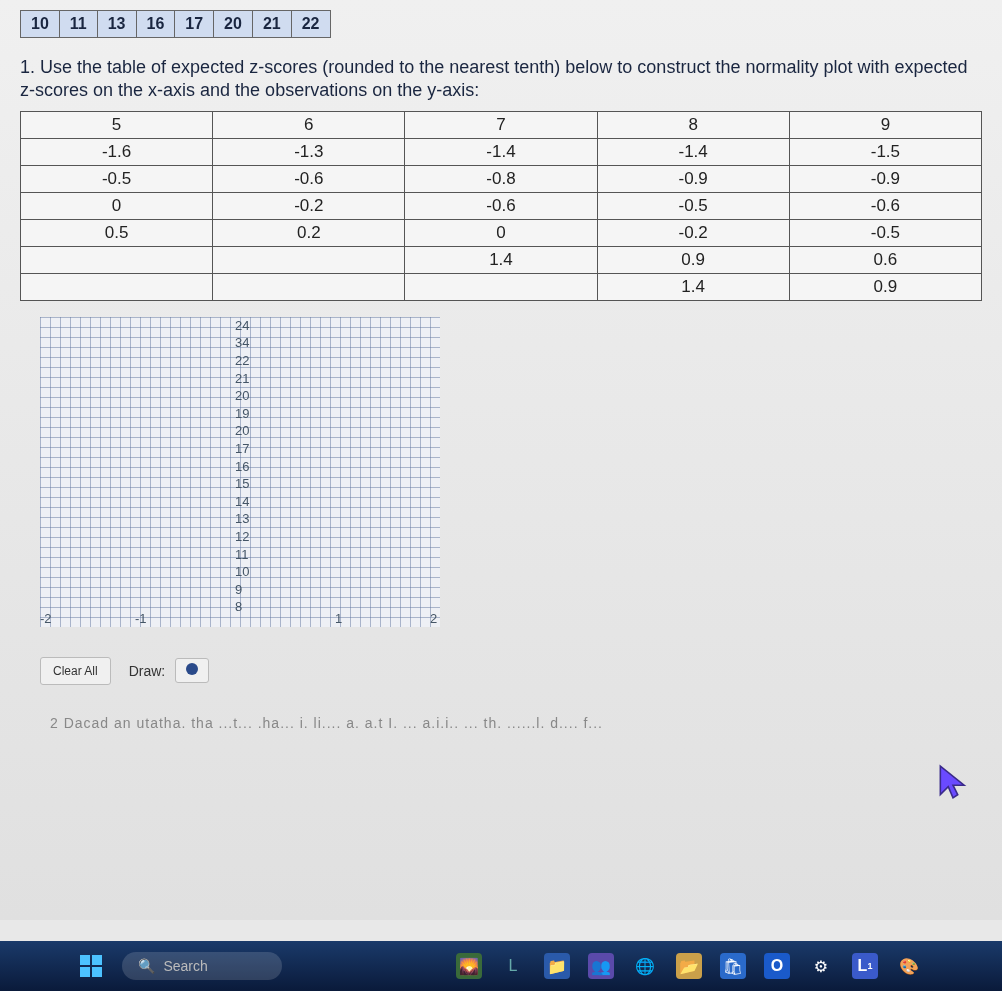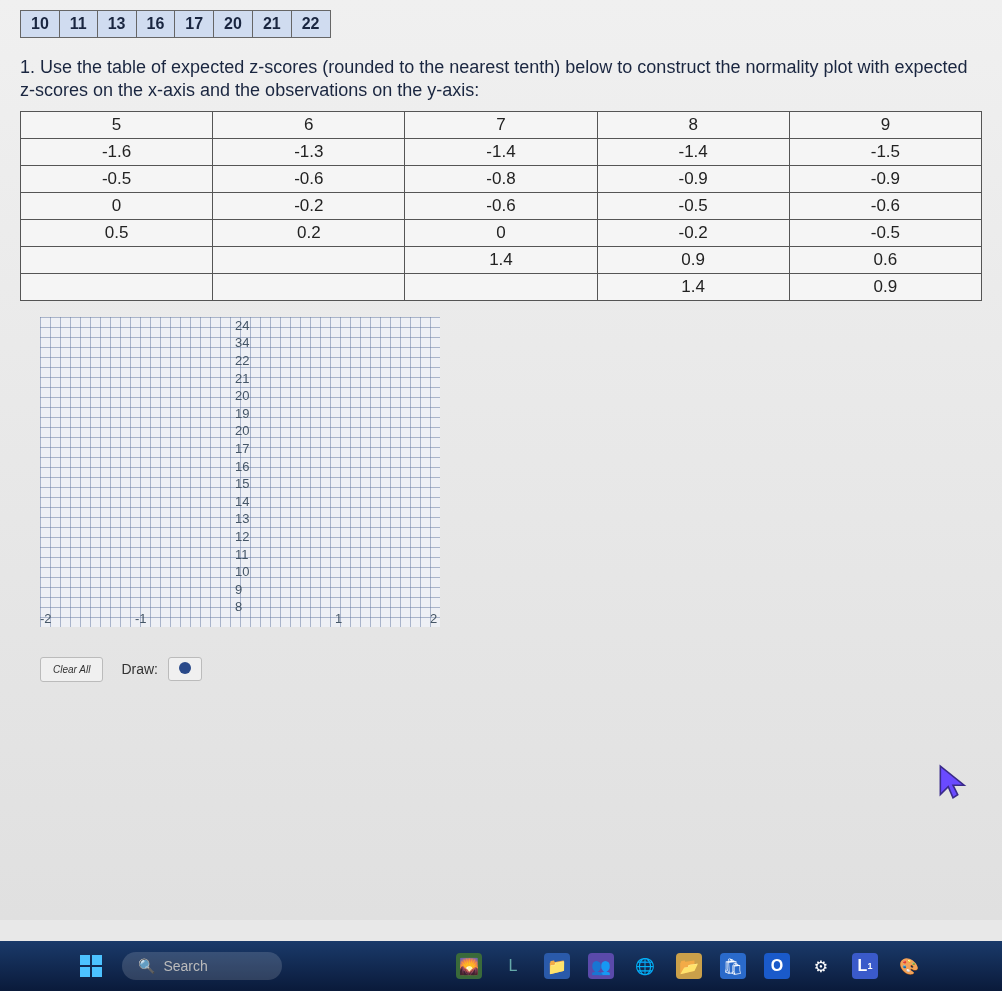--- a/index.html
+++ b/index.html
@@ -17,21 +17,21 @@
   .grid { position: absolute; left: 0; top: 0; width: 400px; height: 310px; background:
     repeating-linear-gradient(to right, rgba(100,120,160,0.5) 0 1px, transparent 1px 10px),
     repeating-linear-gradient(to bottom, rgba(100,120,160,0.5) 0 1px, transparent 1px 10px);
     background-color: #eef0f5;
   }
   .yaxis-labels { position: absolute; left: 195px; top: 0; font-size: 13px; color: #456; line-height: 17.6px; text-align: left; }
   .yaxis-labels div { height: 17.6px; }
   .xaxis-labels { position: absolute; top: 294px; font-size: 13px; color: #456; width: 400px; }
   .xaxis-labels span { position: absolute; }
   .controls { margin-top: 10px; margin-left: 20px; display: flex; gap: 10px; align-items: center; }
-  .btn { background: #f0f0f0; border: 1px solid #bbb; padding: 6px 12px; font-size: 10px; color: #333; border-radius: 3px; cursor: pointer; font-style: italic; }
+  .btn { background: #f0f0f0; border: 1px solid #bbb; padding: 6px 12px; font-size: 12px; color: #333; border-radius: 3px; cursor: pointer; }
   .draw-label { font-size: 14px; color: #333; margin-left: 8px; }
   .dot { width: 12px; height: 12px; border-radius: 50%; background: #2a4a8a; display: inline-block; }
   .cursor-svg { position: absolute; right: 30px; top: 760px; width: 38px; height: 44px; }
   .taskbar { position: absolute; bottom: 0; left: 0; right: 0; height: 50px; background: linear-gradient(to top, #0a1a3a, #1a3a6a); display: flex; align-items: center; padding: 0 80px; gap: 20px; }
   .winlogo { width: 22px; height: 22px; display: grid; grid-template-columns: 1fr 1fr; grid-template-rows: 1fr 1fr; gap: 2px; }
   .winlogo div:nth-child(1){background:#4cc2ff;} .winlogo div:nth-child(2){background:#4cc2ff;} .winlogo div:nth-child(3){background:#4cc2ff;} .winlogo div:nth-child(4){background:#4cc2ff;}
   .searchbox { background: rgba(255,255,255,0.15); border-radius: 18px; padding: 6px 16px; display: flex; align-items: center; gap: 8px; color: #bbb; font-size: 14px; width: 160px; }
   .taskbar-icons { display: flex; gap: 18px; margin-left: auto; align-items: center; }
   .ticon { width: 26px; height: 26px; border-radius: 4px; display: flex; align-items: center; justify-content: center; font-size: 16px; color: white; }
   .partial-text { font-size: 14px; color: #888; margin: 30px 0 0 30px; letter-spacing: 1px; }
@@ -137,20 +137,21 @@
       <span style="left:390px">2</span>
     </div>
   </div>
 
   <div class="controls">
     <button class="btn">Clear All</button>
     <span class="draw-label">Draw:</span>
     <button class="btn" style="padding:4px 10px"><span class="dot"></span></button>
   </div>
 
+  <div class="partial-text">2  Dacad an utatha. tha ...t... .ha... i. li.... a. a.t  I. ... a.i.i.. ... th. ......l. d.... f...</div>
 </div>
 
 <svg class="cursor-svg" viewBox="0 0 24 24">
   <path d="M4 2 L4 20 L9 15 L12 22 L15 20 L12 14 L19 14 Z" fill="#6a4aff" stroke="#3a2a8a" stroke-width="1"></path>
 </svg>
 
 <div class="taskbar">
   <div class="winlogo">
       <div></div>
       <div></div>

